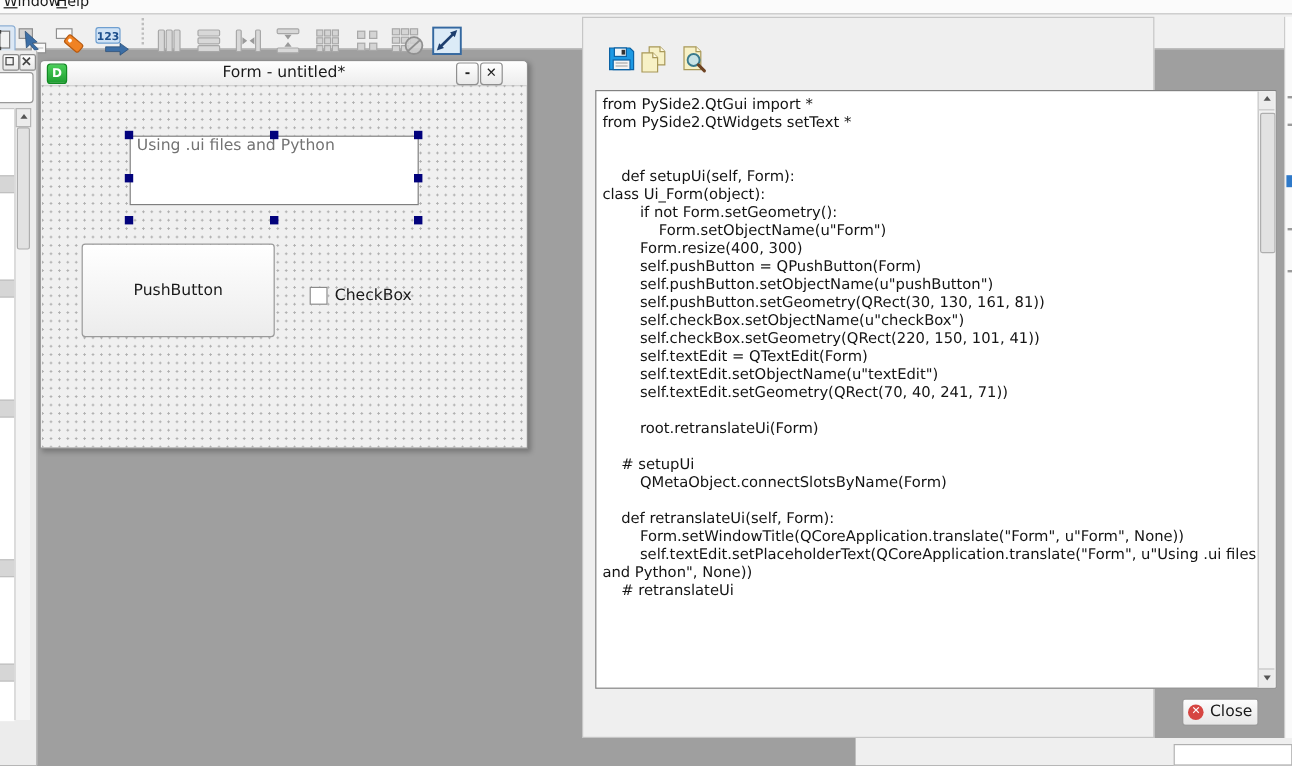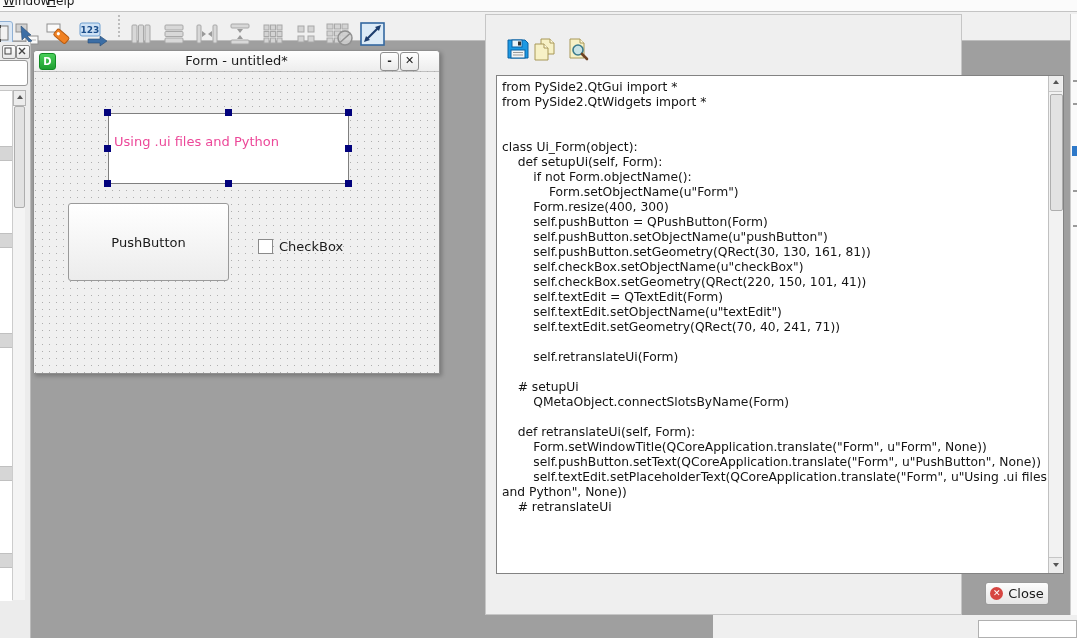--- a/index.html
+++ b/index.html
@@ -51,23 +51,23 @@
               background:linear-gradient(#49cf59,#1f9e31);border:1px solid #128a24;
               color:#fff;font-size:10px;font-weight:bold;text-align:center;line-height:15px;}
   .form-title-text{position:absolute;left:0;right:0;top:2px;text-align:center;
                    font-size:13px;color:#1a1a1a;}
   .win-btn{position:absolute;top:1px;width:17px;height:17px;border:1px solid #8f8f8f;
            border-radius:3px;background:linear-gradient(#fff,#e9e9e9);
            font-size:11px;font-weight:bold;text-align:center;line-height:15px;color:#222;}
   .form-content{position:absolute;left:1px;top:20px;right:1px;bottom:0;overflow:hidden;
                 background-image:radial-gradient(circle,#aeaeae 0.8px,transparent 1px);
                 background-size:7px 7px;background-position:4px 4px;}
-  .textedit{position:absolute;left:73px;top:42px;width:241px;height:71px;background:#fff;
-            border:1px solid #7f7f7f;box-sizing:border-box;padding:20px 5px;
-            font-size:13px;color:#ec4899;}
+  .textedit{position:absolute;left:73px;top:42px;width:241px;height:58px;background:#fff;
+            border:1px solid #7f7f7f;box-sizing:border-box;padding:0 5px;
+            font-size:13px;color:#737373;}
   .handle{position:absolute;width:7px;height:7px;background:#02027c;}
   .pushbtn{position:absolute;left:33px;top:132px;width:161px;height:78px;box-sizing:border-box;
            background:linear-gradient(#ffffff,#ececec);border:1px solid #9a9a9a;border-radius:3px;
            font-size:13px;color:#1a1a1a;display:flex;align-items:center;justify-content:center;}
   .checkrow{position:absolute;left:223px;top:166px;height:18px;display:flex;align-items:center;}
   .checkbox-ind{width:13px;height:13px;background:#fff;border:1px solid #8a8a8a;margin-right:6px;}
   .checkrow span{font-size:13px;color:#1a1a1a;}
 
   
   .preview{left:485px;top:14px;width:477px;height:601px;background:#efefef;
@@ -339,45 +339,44 @@
           <path d="M14 2 v4 h4" fill="#fffbe2" stroke="#a89858"></path>
           <circle cx="12" cy="13" r="5" fill="#bfe0ea" fill-opacity="0.85" stroke="#3a7a8c" stroke-width="1.6"></circle>
           <line x1="16" y1="17" x2="21" y2="22" stroke="#6e4322" stroke-width="2.6" stroke-linecap="round"></line>
         </svg>
     </span>
   </div>
 
   <div class="codearea">
     <div class="codelines">
         <div class="code-line">from PySide2.QtGui import *</div>
-        <div class="code-line">from PySide2.QtWidgets import *</div>
+        <div class="code-line">from PySide2.QtWidgets setText *</div>
         <div class="code-line"></div>
         <div class="code-line"></div>
+        <div class="code-line">    def setupUi(self, Form):</div>
         <div class="code-line">class Ui_Form(object):</div>
-        <div class="code-line">    def setupUi(self, Form):</div>
-        <div class="code-line">        if not Form.objectName():</div>
+        <div class="code-line">        if not Form.setGeometry():</div>
         <div class="code-line">            Form.setObjectName(u"Form")</div>
         <div class="code-line">        Form.resize(400, 300)</div>
         <div class="code-line">        self.pushButton = QPushButton(Form)</div>
         <div class="code-line">        self.pushButton.setObjectName(u"pushButton")</div>
         <div class="code-line">        self.pushButton.setGeometry(QRect(30, 130, 161, 81))</div>
         <div class="code-line">        self.checkBox.setObjectName(u"checkBox")</div>
         <div class="code-line">        self.checkBox.setGeometry(QRect(220, 150, 101, 41))</div>
         <div class="code-line">        self.textEdit = QTextEdit(Form)</div>
         <div class="code-line">        self.textEdit.setObjectName(u"textEdit")</div>
         <div class="code-line">        self.textEdit.setGeometry(QRect(70, 40, 241, 71))</div>
         <div class="code-line"></div>
-        <div class="code-line">        self.retranslateUi(Form)</div>
+        <div class="code-line">        root.retranslateUi(Form)</div>
         <div class="code-line"></div>
         <div class="code-line">    # setupUi</div>
         <div class="code-line">        QMetaObject.connectSlotsByName(Form)</div>
         <div class="code-line"></div>
         <div class="code-line">    def retranslateUi(self, Form):</div>
         <div class="code-line">        Form.setWindowTitle(QCoreApplication.translate("Form", u"Form", None))</div>
-        <div class="code-line">        self.pushButton.setText(QCoreApplication.translate("Form", u"PushButton", None))</div>
         <div class="code-line">        self.textEdit.setPlaceholderText(QCoreApplication.translate("Form", u"Using .ui files</div>
         <div class="code-line">and Python", None))</div>
         <div class="code-line">    # retranslateUi</div>
       </div>
     <div class="code-sb">
       <div class="sb-btn" style="top:0;">
           <div class="tri-up"></div>
         </div>
       <div class="sb-thumb" style="left:1px;top:18px;width:11px;height:115px;"></div>
       <div class="sb-btn bottom" style="position:absolute;">

